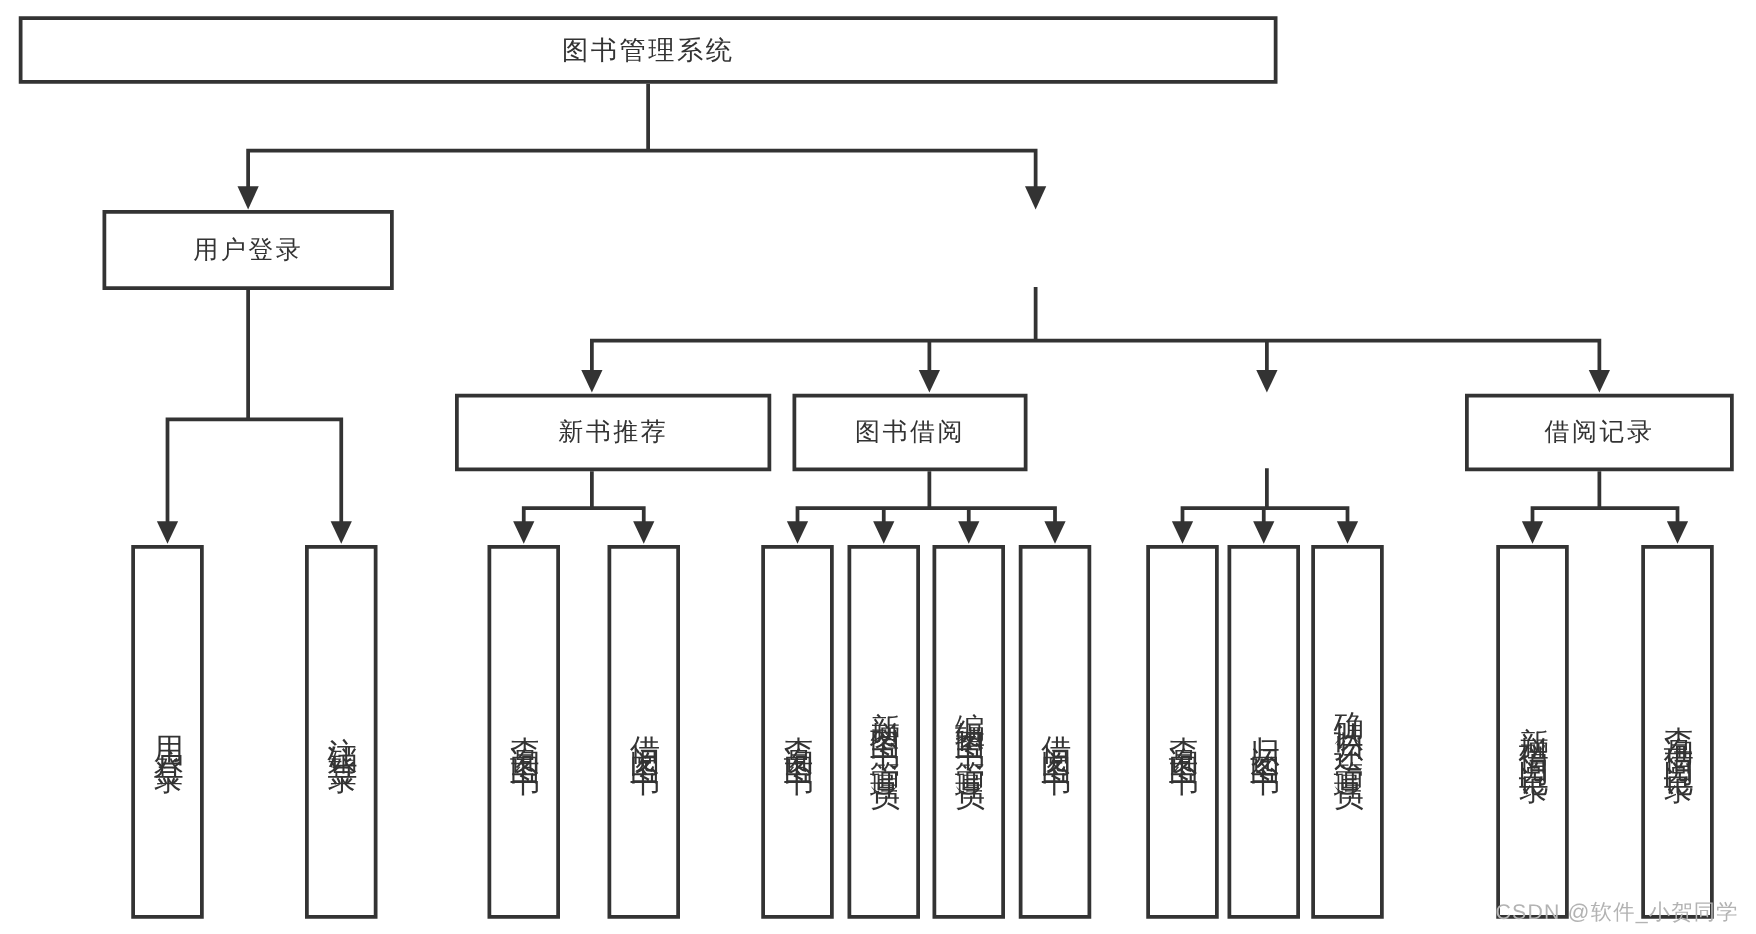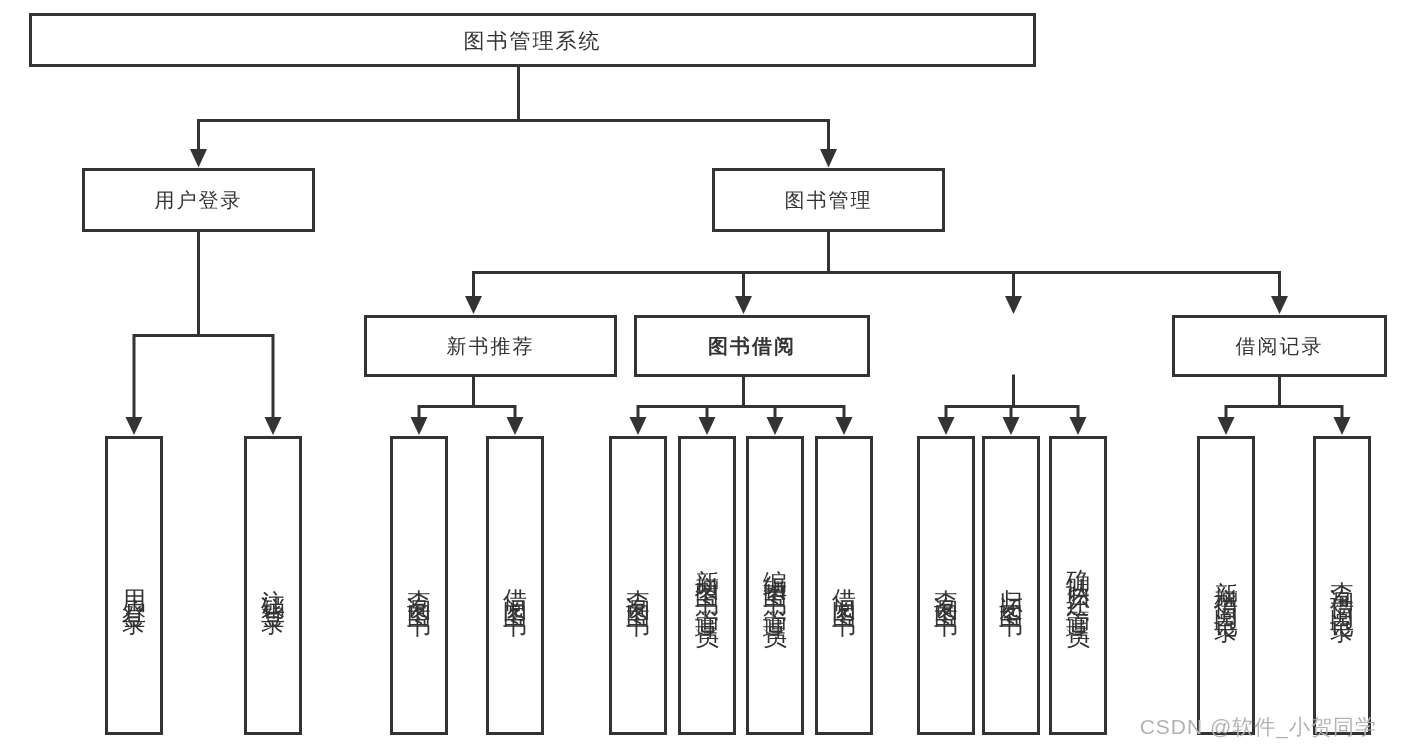--- a/index.html
+++ b/index.html
@@ -35,25 +35,25 @@
     align-items:center;
     justify-content:center;
     text-align:center;
     color:var(--text);
   }
   .hnode{
     font-size:20px;
     letter-spacing:2px;
     line-height:1;
   }
-  .root-node{ left:29px; top:13px; width:1007px; height:54px; font-size:21px; }
+  .root-node{ left:15px; top:13px; width:1007px; height:54px; font-size:21px; }
   .n-user-login{ left:82px;  top:168px; width:233px; height:64px; }
   .n-book-mgmt{ left:712px; top:168px; width:233px; height:64px; }
   .n-new-books { left:364px;  top:315px; width:253px; height:62px; }
-  .n-book-borrow{ left:634px; top:315px; width:236px; height:62px;font-weight:bold; }
+  .n-book-borrow{ left:634px; top:315px; width:188px; height:62px; }
   .n-current-borrow{ left:904px; top:315px; width:219px; height:62px; }
   .n-borrow-records{ left:1172px; top:315px; width:215px; height:62px; }
   .leaf{
     top:436px;
     width:58px;
     height:299px;
     writing-mode:vertical-rl;
     text-orientation:mixed;
     font-size:24px;
     letter-spacing:8px;
@@ -67,23 +67,23 @@
   .lf5{ left:678px; }
   .lf6{ left:746px; }
   .lf7{ left:815px; }
   .lf8{ left:917px; }
   .lf9{ left:982px; }
   .lf10{ left:1049px; }
   .lf11{ left:1197px; }
   .lf12{ left:1313px; }
   .watermark{
     position:absolute;
-    right:28px;
+    right:14px;
     bottom:6px;
-    font-size:21px;
+    font-size:17px;
     color:var(--watermark);
     letter-spacing:1px;
     z-index:5;
     white-space:nowrap;
   }
 </style>
 </head>
 <body>
 
 <div class="stage">
@@ -120,21 +120,20 @@
     <polygon fill="#333333" points="1078,435 1069.5,417 1086.5,417"></polygon>
 
     <path stroke="#333333" stroke-width="3" stroke-linecap="square" fill="none" d="M1279.5 376 L1279.5 406.5 M1226 406.5 L1342 406.5 M1226 406.5 L1226 419 M1342 406.5 L1342 419"></path>
     <polygon fill="#333333" points="1226,435 1217.5,417 1234.5,417"></polygon>
     <polygon fill="#333333" points="1342,435 1333.5,417 1350.5,417"></polygon>
   </svg>
 
   <div class="node hnode root-node">图书管理系统</div>
 
   <div class="node hnode n-user-login">用户登录</div>
-  <div class="node hnode n-book-mgmt">图书管理</div>
 
   <div class="node hnode n-new-books">新书推荐</div>
   <div class="node hnode n-book-borrow">图书借阅</div>
   <div class="node hnode n-borrow-records">借阅记录</div>
 
   <div class="node leaf lf0">用户登录</div>
   <div class="node leaf lf1">注销登录</div>
   <div class="node leaf lf2">查询图书</div>
   <div class="node leaf lf3">借阅图书</div>
   <div class="node leaf lf4">查询图书</div>

